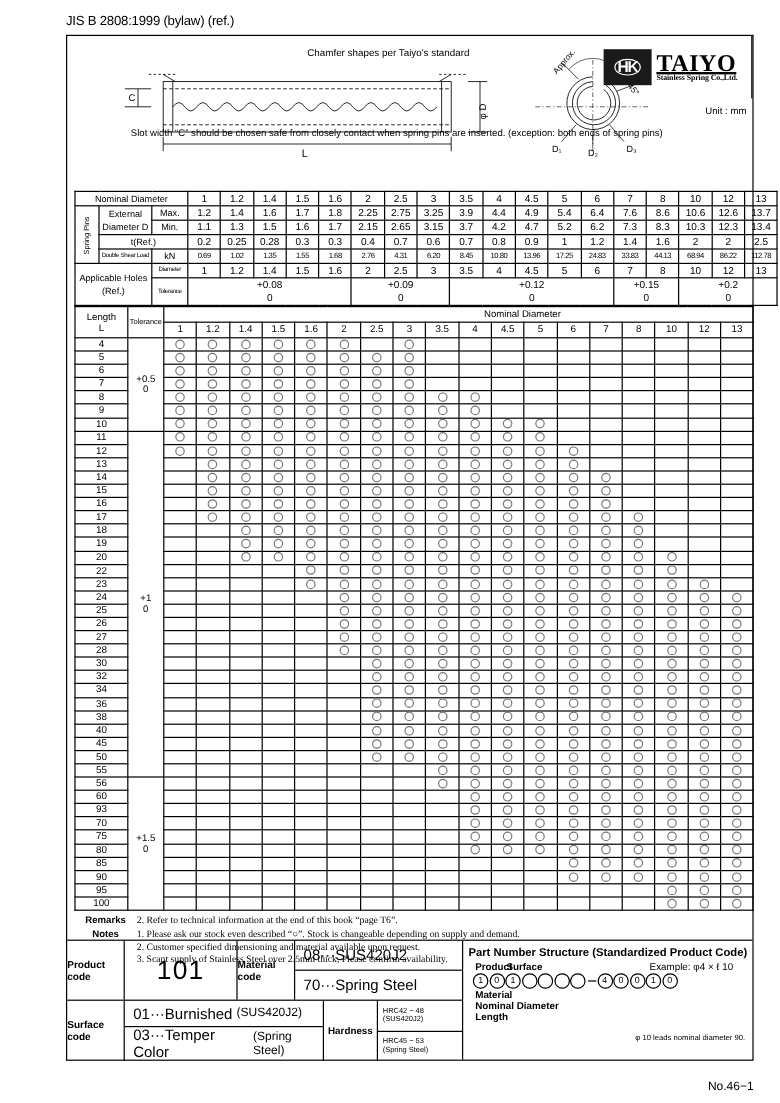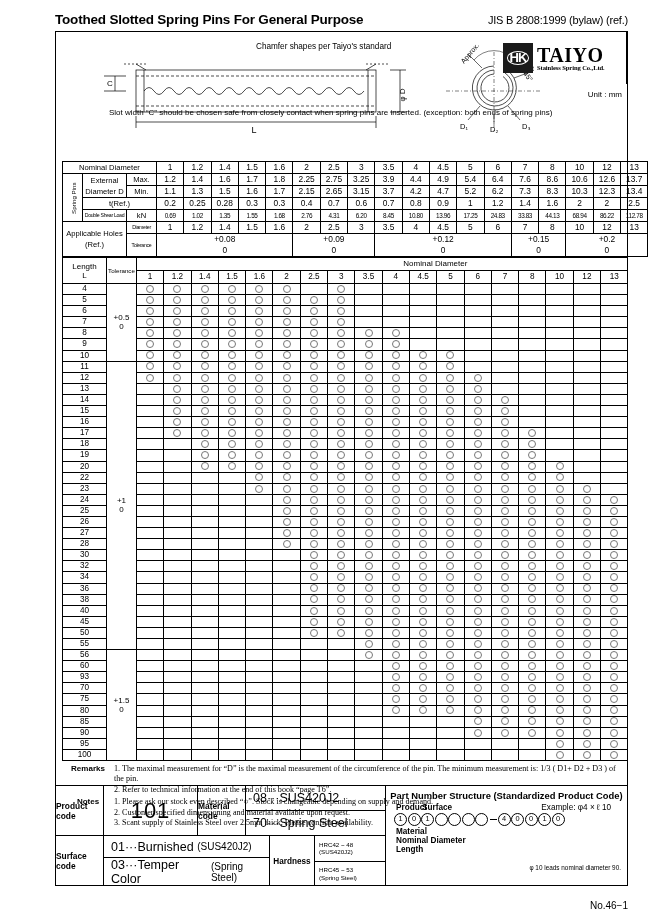--- a/index.html
+++ b/index.html
@@ -19,26 +19,26 @@
   .hdr-std{font-size:11px;letter-spacing:-0.2px;padding-bottom:1px;}
 
   
   .frame{position:relative;margin:0 22px 0 55px;border:1.4px solid #000;
          height:855px;box-sizing:border-box;}
 
   
   .diagzone{position:relative;height:105px;}
   .logo-box{position:absolute;right:6px;top:6px;width:118px;height:40px;
             display:flex;align-items:center;}
-  .logo-mark{width:30px;height:30px;background:#1a1a1a;display:flex;
+  .logo-mark{width:40px;height:30px;background:#1a1a1a;display:flex;
              align-items:center;justify-content:center;margin-right:4px;}
   .logo-mark span{color:#fff;font-size:13px;font-weight:bold;letter-spacing:-1px;
                   border:1.4px solid #fff;border-radius:50%;padding:0 2px;line-height:12px;}
   .logo-txt{line-height:1;}
-  .logo-txt .t1{font-size:20px;font-weight:bold;letter-spacing:0.5px;font-family:"Liberation Serif",serif;}
+  .logo-txt .t1{font-size:20px;font-weight:bold;letter-spacing:0.5px;font-family:"Liberation Serif",serif;text-decoration:underline;}
   .logo-txt .t2{font-size:6.6px;font-weight:bold;letter-spacing:-0.1px;font-family:"Liberation Serif",serif;}
   .logo-sep{position:absolute;right:0px;top:0;height:52px;width:0;border-left:1px solid #000;}
 
   .chamfer-lbl{position:absolute;left:200px;top:10px;font-size:8.2px;}
   .unit-lbl{position:absolute;right:5px;top:58px;font-size:8px;}
   .slot-note{position:absolute;left:8px;top:76px;font-size:8px;padding-left:45px;}
 
   
   table{border-collapse:collapse;}
   .spec,.lentab{width:100%;table-layout:fixed;}
@@ -107,21 +107,20 @@
 
   .pageno{position:absolute;right:22px;bottom:8px;font-size:10px;}
   svg{display:block;}
 </style>
 </head>
 <body>
 
 <div class="page">
 
   <div class="hdr">
-    <div class="hdr-title">Toothed Slotted Spring Pins For General Purpose</div>
     <div class="hdr-std">JIS B 2808:1999 (bylaw) (ref.)</div>
   </div>
 
   <div class="frame">
 
     <div class="diagzone">
 
       <div class="chamfer-lbl">Chamfer shapes per Taiyo's standard</div>
 
       <svg width="340" height="90" viewBox="0 0 340 90" style="position:absolute;left:28px;top:18px;">
@@ -1291,21 +1290,20 @@
               <td><span class="mark"></span></td>
             </tr>
           </tbody>
       </table>
     </div>
 
     <div class="notes">
       <div class="row">
         <div class="key">Remarks</div>
         <div class="body">
-          <div>1. The maximal measurement for “D” is the maximal measurement of the circumference of the pin. The minimum measurement is: 1/3 ( D1+ D2 + D3 ) of the pin.</div>
           <div>2. Refer to technical information at the end of this book “page T6”.</div>
         </div>
       </div>
       <div class="row" style="margin-top:2px;">
         <div class="key">Notes</div>
         <div class="body">
           <div>1. Please ask our stock even described “○”. Stock is changeable depending on supply and demand.</div>
           <div>2. Customer specified dimensioning and material available upon request.</div>
           <div>3. Scant supply of Stainless Steel over 2.5mm thick, Please confirm availability.</div>
         </div>

